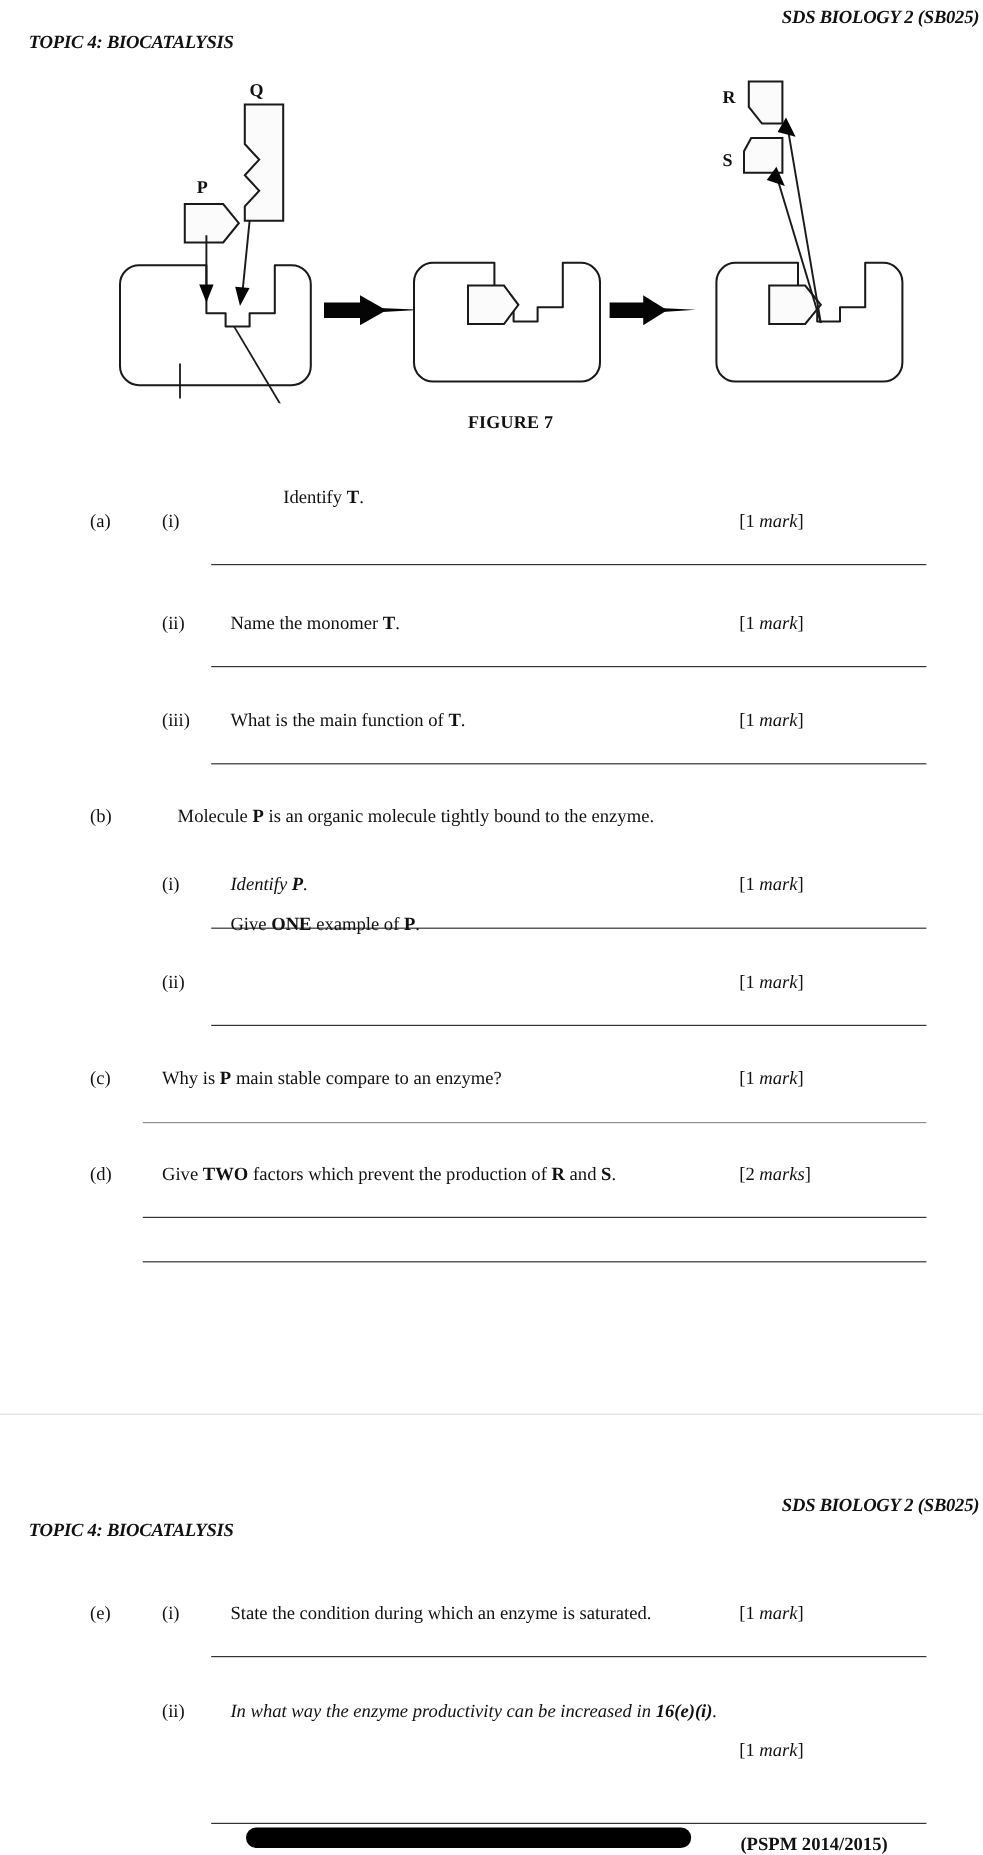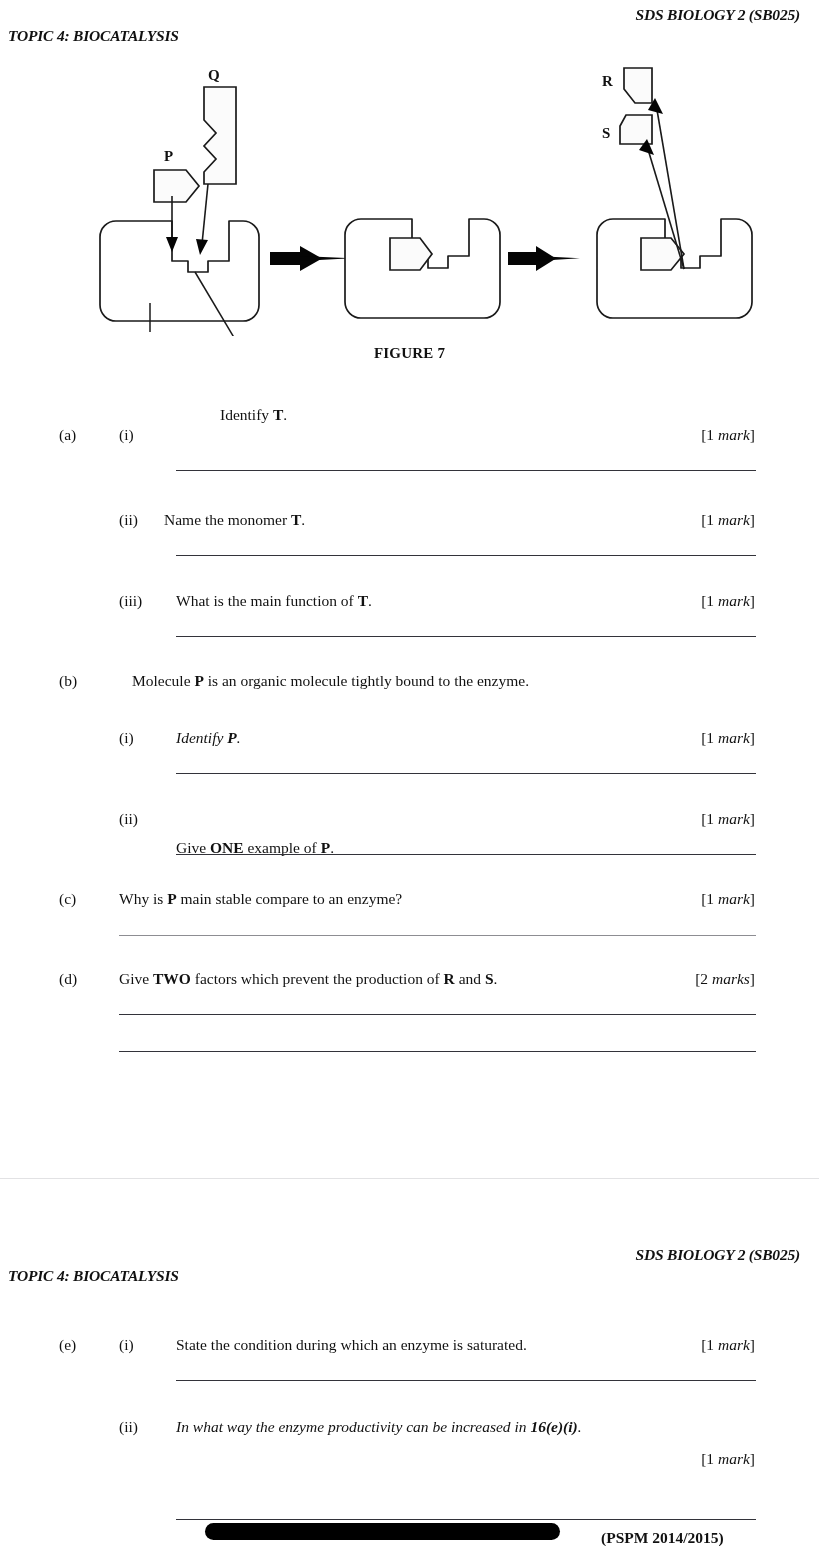--- a/index.html
+++ b/index.html
@@ -11,21 +11,21 @@
   body {
     width: 819px;
     height: 1546px;
     position: relative;
     font-family: "Liberation Serif", "DejaVu Serif", serif;
     color: #111111;
     overflow: hidden;
   }
 
   
-  .abs { position: absolute; }
+  .abs { position: absolute; padding-left: 16px; }
 
   
   .runhead {
     font-weight: bold;
     font-style: italic;
     font-size: 15.5px;
     letter-spacing: -0.2px;
     white-space: nowrap;
   }
   .runhead-right { text-align: right; }
@@ -45,21 +45,20 @@
     white-space: nowrap;
   }
   .q-text {
     font-size: 15.5px;
     white-space: nowrap;
   }
   .q-text b { font-weight: bold; }
   .marks {
     font-size: 15.5px;
     white-space: nowrap;
-    text-align: right;
   }
   .marks i { font-style: italic; }
 
   
   .ansline {
     border-bottom: 1.1px solid #33333a;
     height: 0;
   }
   .ansline.grey {
     border-bottom: 1.4px solid #8d8d92;
@@ -245,21 +244,21 @@
 <div class="abs q-label" style="left:119px; top:426px;">(i)</div>
 <div class="abs q-text" style="left:176px; top:406px;margin-left:44px;">
   <span>Identify </span><b>T</b><span>.</span>
 </div>
 <div class="abs marks" style="left:600px; top:426px; width:155px;">
   [1 <i>mark</i>]
 </div>
 <div class="abs ansline" style="left:176px; top:470px; width:580px;"></div>
 
 <div class="abs q-label" style="left:119px; top:511px;">(ii)</div>
-<div class="abs q-text" style="left:164px; top:511px;">
+<div class="abs q-text" style="left:176px; top:511px;">
   <span>Name the monomer </span><b>T</b><span>.</span>
 </div>
 <div class="abs marks" style="left:600px; top:511px; width:155px;">
   [1 <i>mark</i>]
 </div>
 <div class="abs ansline" style="left:176px; top:555px; width:580px;"></div>
 
 <div class="abs q-label" style="left:119px; top:592px;">(iii)</div>
 <div class="abs q-text" style="left:176px; top:592px;">
   <span>What is the main function of </span><b>T</b><span>.</span>
@@ -277,21 +276,21 @@
 <div class="abs q-label" style="left:119px; top:729px;">(i)</div>
 <div class="abs q-text" style="left:176px; top:729px;font-style:italic;">
   <span>Identify </span><b>P</b><span>.</span>
 </div>
 <div class="abs marks" style="left:600px; top:729px; width:155px;">
   [1 <i>mark</i>]
 </div>
 <div class="abs ansline" style="left:176px; top:773px; width:580px;"></div>
 
 <div class="abs q-label" style="left:119px; top:810px;">(ii)</div>
-<div class="abs q-text" style="left:176px; top:839px;">
+<div class="abs q-text" style="left:176px; top:762px;">
   <span>Give </span><b>ONE</b><span> example of </span><b>P</b><span>.</span>
 </div>
 <div class="abs marks" style="left:600px; top:810px; width:155px;">
   [1 <i>mark</i>]
 </div>
 <div class="abs ansline" style="left:176px; top:854px; width:580px;"></div>
 
 <div class="abs q-label" style="left:59px; top:890px;">(c)</div>
 <div class="abs q-text" style="left:119px; top:890px;">
   <span>Why is </span><b>P</b><span> main stable compare to an enzyme?</span>

